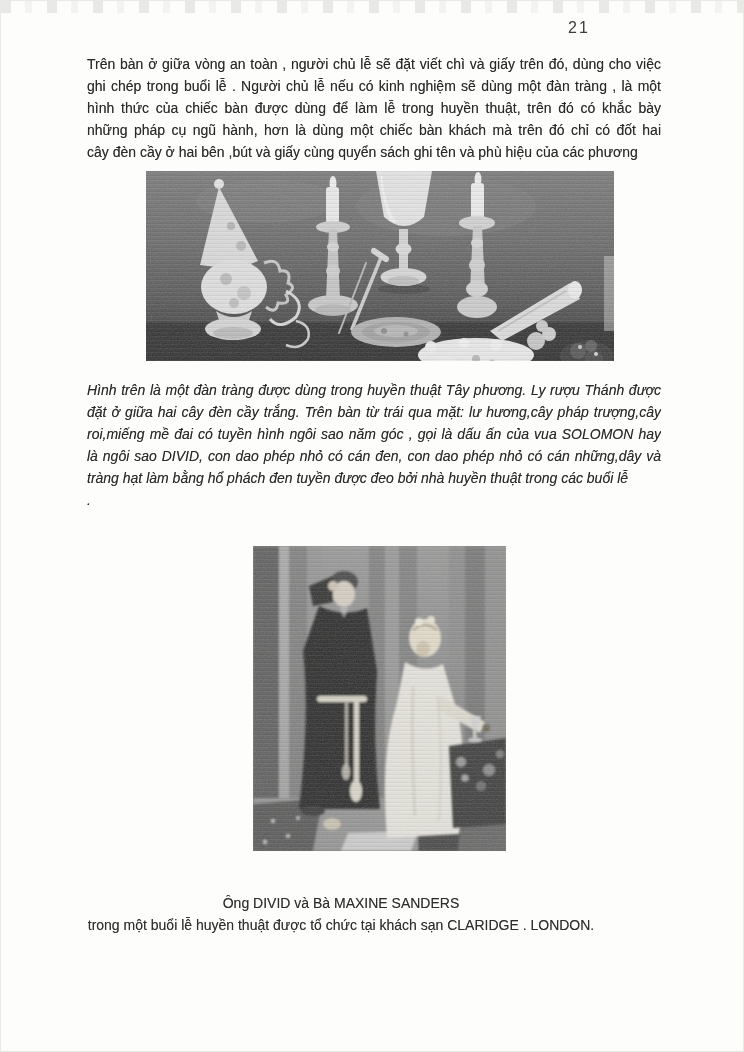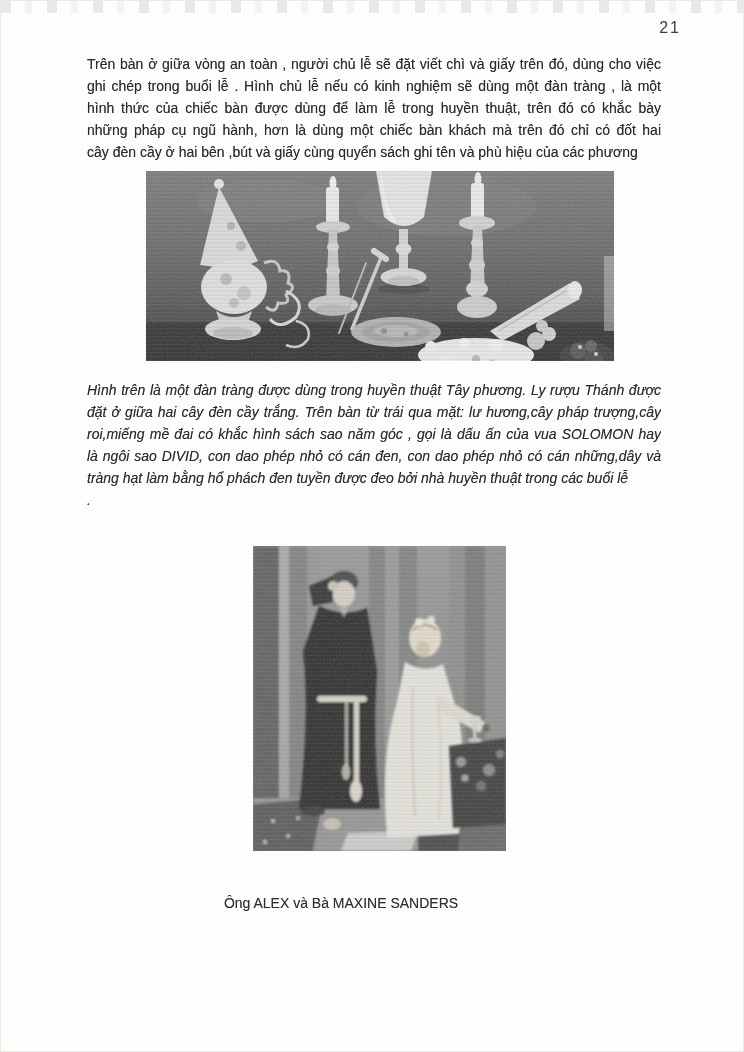--- a/index.html
+++ b/index.html
@@ -14,22 +14,22 @@
     color:#2a2a2a;
     overflow:hidden;
   }
   .scan-edge {
     position:absolute; top:0; left:0; width:744px; height:12px;
     background:repeating-linear-gradient(90deg,
       rgba(186,186,183,0.30) 0 10px, rgba(255,255,255,0) 10px 24px,
       rgba(203,203,200,0.20) 24px 31px, rgba(255,255,255,0) 31px 46px);
   }
   .page-number {
-    position:absolute; top:18px; left:580px; width:100px;
-    text-align:right; font-size:16px; letter-spacing:2px; color:#3c3c3c;
+    position:absolute; top:18px; left:528px; width:100px;
+    text-align:center; font-size:16px; letter-spacing:2px; color:#3c3c3c;
   }
   .para {
     position:absolute; left:86px; width:574px;
     font-size:14px; line-height:22px;
     text-shadow:0 0 0.4px rgba(20,20,20,0.45);
   }
   .para1 { top:52px; }
   .para2 { top:378px;font-style:italic; }
   .tline { height:22px; overflow:hidden; white-space:normal; }
   .tline.just { text-align:justify; text-align-last:justify; }
@@ -53,21 +53,21 @@
 <body>
 
 <div class="page">
 
   <div class="scan-edge"></div>
 
   <div class="page-number">21</div>
 
   <div class="para para1">
       <div class="tline just">Trên bàn ở giữa vòng an toàn , người chủ lễ sẽ đặt viết chì và giấy trên đó, dùng cho việc</div>
-      <div class="tline just">ghi chép trong buổi lễ . Hình chủ lễ nếu có kinh nghiệm sẽ dùng một đàn tràng , là một</div>
+      <div class="tline just">ghi chép trong buổi lễ . Người chủ lễ nếu có kinh nghiệm sẽ dùng một đàn tràng , là một</div>
       <div class="tline just">hình thức của chiếc bàn được dùng để làm lễ trong huyền thuật, trên đó có khắc bày</div>
       <div class="tline just">những pháp cụ ngũ hành, hơn là dùng một chiếc bàn khách mà trên đó chỉ có đốt hai</div>
       <div class="tline">cây đèn cầy ở hai bên ,bút và giấy cùng quyển sách ghi tên và phù hiệu của các phương sứ.</div>
     </div>
 
   <figure class="photo photo1">
     <svg viewBox="0 0 468 190" width="468" height="190" xmlns="http://www.w3.org/2000/svg">
       <defs>
         <linearGradient id="p1bg" x1="0" y1="0" x2="0" y2="1">
           <stop offset="0" stop-color="#7b7b7b"></stop>
@@ -174,21 +174,21 @@
         <circle cx="450" cy="183" r="2" fill="#d6d6d6"></circle>
         <rect x="458" y="85" width="10" height="75" fill="#cfcfcf" opacity="0.5"></rect>
       </g>
       <rect width="468" height="190" filter="url(#p1grain)" opacity="0.55"></rect>
     </svg>
   </figure>
 
   <div class="para para2">
       <div class="tline just">Hình trên là một đàn tràng được dùng trong huyền thuật Tây phương. Ly rượu Thánh được</div>
       <div class="tline just">đặt ở giữa hai cây đèn cầy trắng. Trên bàn từ trái qua mặt: lư hương,cây pháp trượng,cây</div>
-      <div class="tline just">roi,miếng mề đai có khắc hình sách sao năm góc , gọi là dấu ấn của vua SOLOMON hay</div>
+      <div class="tline just">roi,miếng mề đai có tuyền hình ngôi sao năm góc , gọi là dấu ấn của vua SOLOMON hay</div>
       <div class="tline just">là ngôi sao DIVID, con dao phép nhỏ có cán đen, con dao phép nhỏ có cán những,dây và</div>
       <div class="tline">tràng hạt làm bằng hổ phách đen tuyền được đeo bởi nhà huyền thuật trong các buổi lễ</div>
       <div class="tline">.</div>
     </div>
 
   <figure class="photo photo2">
     <svg viewBox="0 0 253 305" width="253" height="305" xmlns="http://www.w3.org/2000/svg">
       <defs>
         <linearGradient id="p2bg" x1="0" y1="0" x2="0" y2="1">
           <stop offset="0" stop-color="#9b9b9b"></stop>
@@ -263,16 +263,17 @@
         <circle cx="236" cy="224" r="6" fill="#8b8b8b"></circle>
         <circle cx="247" cy="208" r="4" fill="#7d7d7d"></circle>
         <circle cx="228" cy="240" r="5" fill="#6f6f6f"></circle>
         <circle cx="212" cy="232" r="3.5" fill="#a5a5a5"></circle>
       </g>
       <rect width="253" height="305" filter="url(#p2grain)" opacity="0.5"></rect>
     </svg>
   </figure>
 
   <div class="caption">
-    <div>Ông ALEX và Bà MAXINE SANDERS</div>
+    <div>Ông DIVID và Bà MAXINE SANDERS</div>
+    <div>trong một buổi lễ huyền thuật được tổ chức tại khách sạn CLARIDGE . LONDON.</div>
   </div>
 
 </div>
 
 </body></html>

